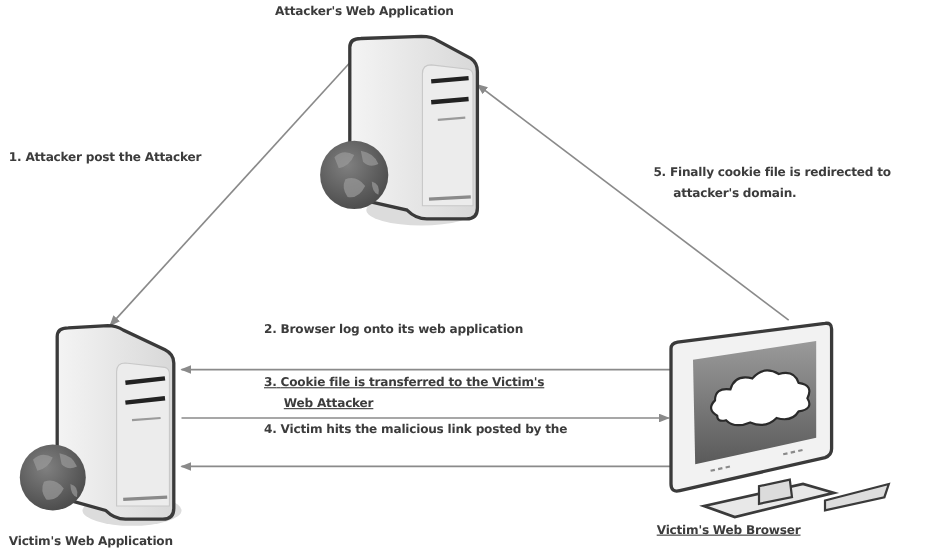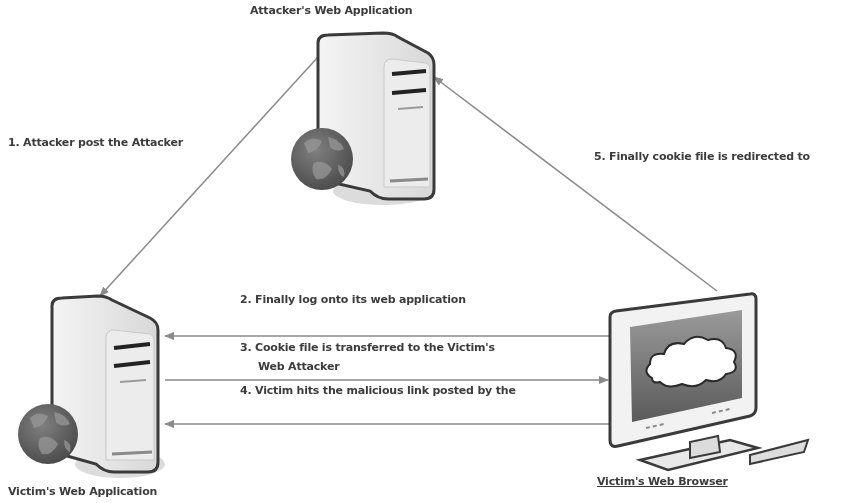--- a/index.html
+++ b/index.html
@@ -84,30 +84,31 @@
 <div class="lbl" style="left:8px; top:482px;">Victim's Web Application</div>
 <div class="lbl" style="left:597px; top:472px;text-decoration:underline;">Victim's Web Browser</div>
 
 <div class="lbl" style="left:8px; top:133px;">
   <span>1.</span>
   <span>Attacker post the Attacker</span>
 </div>
 
 <div class="lbl" style="left:240px; top:290px;">
   <span>2.</span>
-  <span>Finally log onto its web application</span>
+  <span>Browser log onto its web application</span>
 </div>
 
-<div class="lbl" style="left:240px; top:338px;">
+<div class="lbl" style="left:240px; top:338px;text-decoration:underline;">
   <span>3.</span>
   <span>Cookie file is transferred to the Victim's</span>
   <span class="indent">Web Attacker</span>
 </div>
 
 <div class="lbl" style="left:240px; top:381px;text-align:right;">
   <span>4.</span>
   <span>Victim hits the malicious link posted by the</span>
 </div>
 
 <div class="lbl" style="left:594px; top:147px;">
   <span>5.</span>
   <span>Finally cookie file is redirected to</span>
+  <span class="indent">attacker's domain.</span>
 </div>
 
 </body></html>

